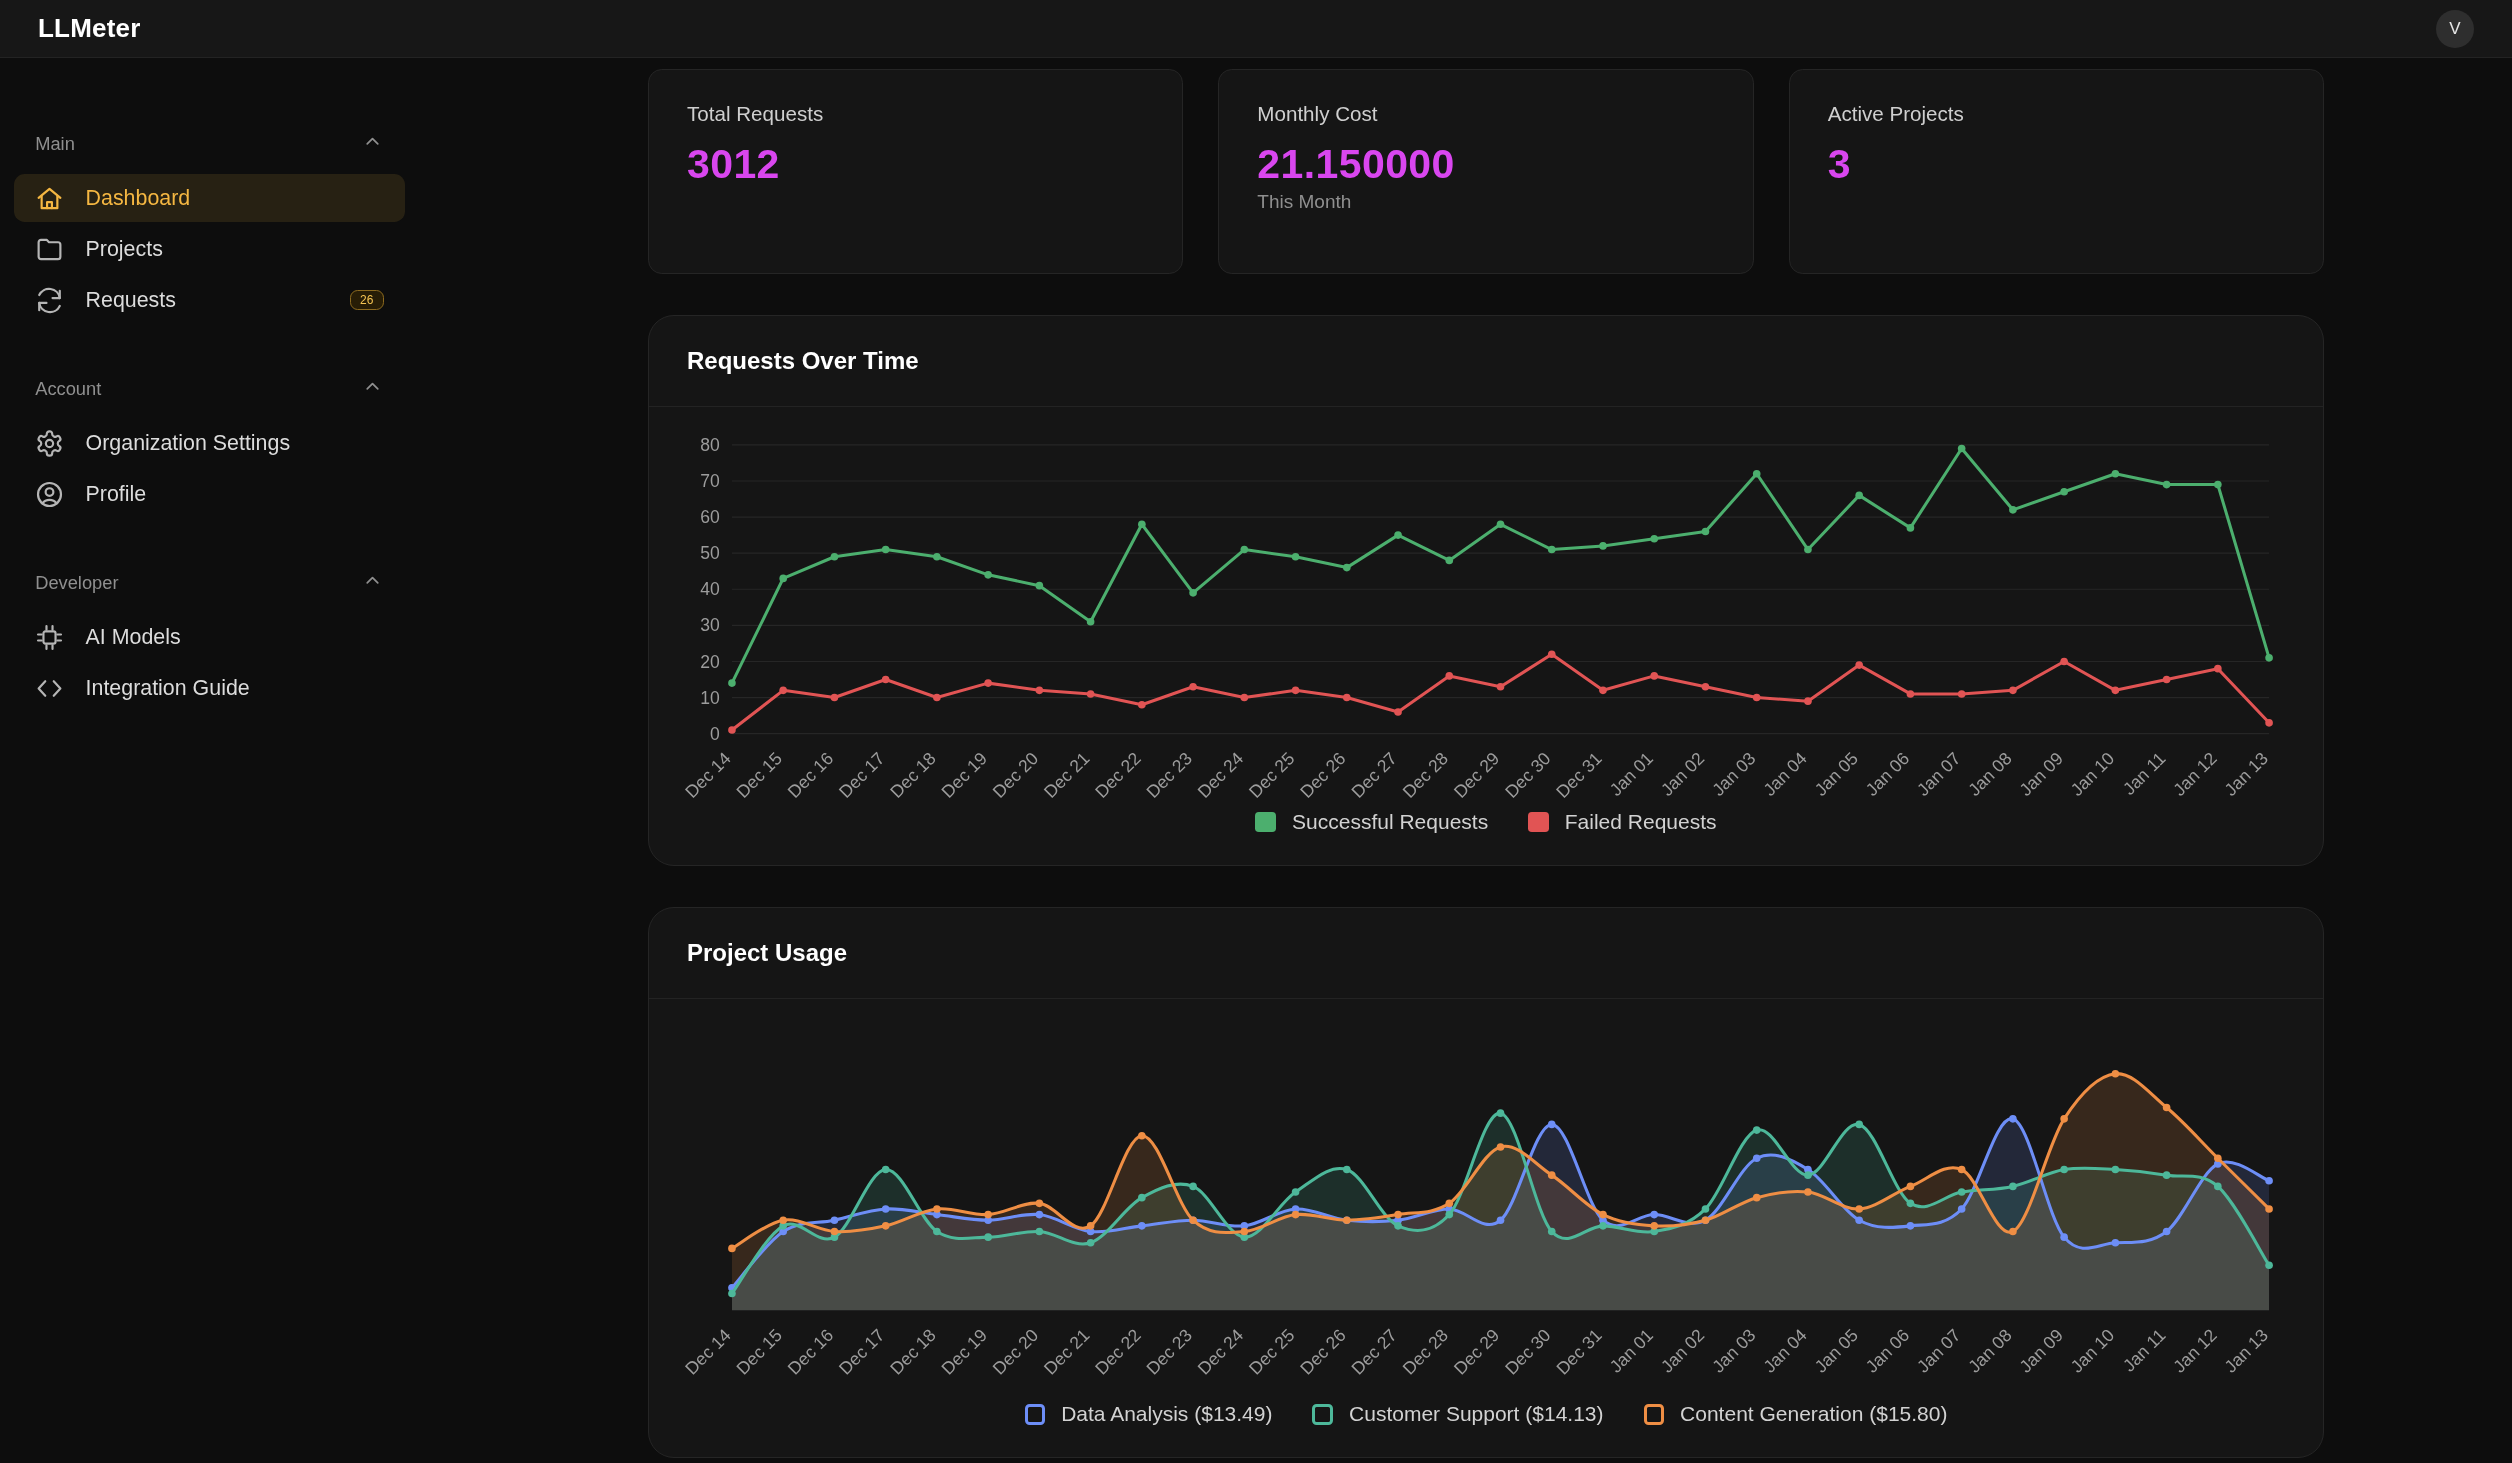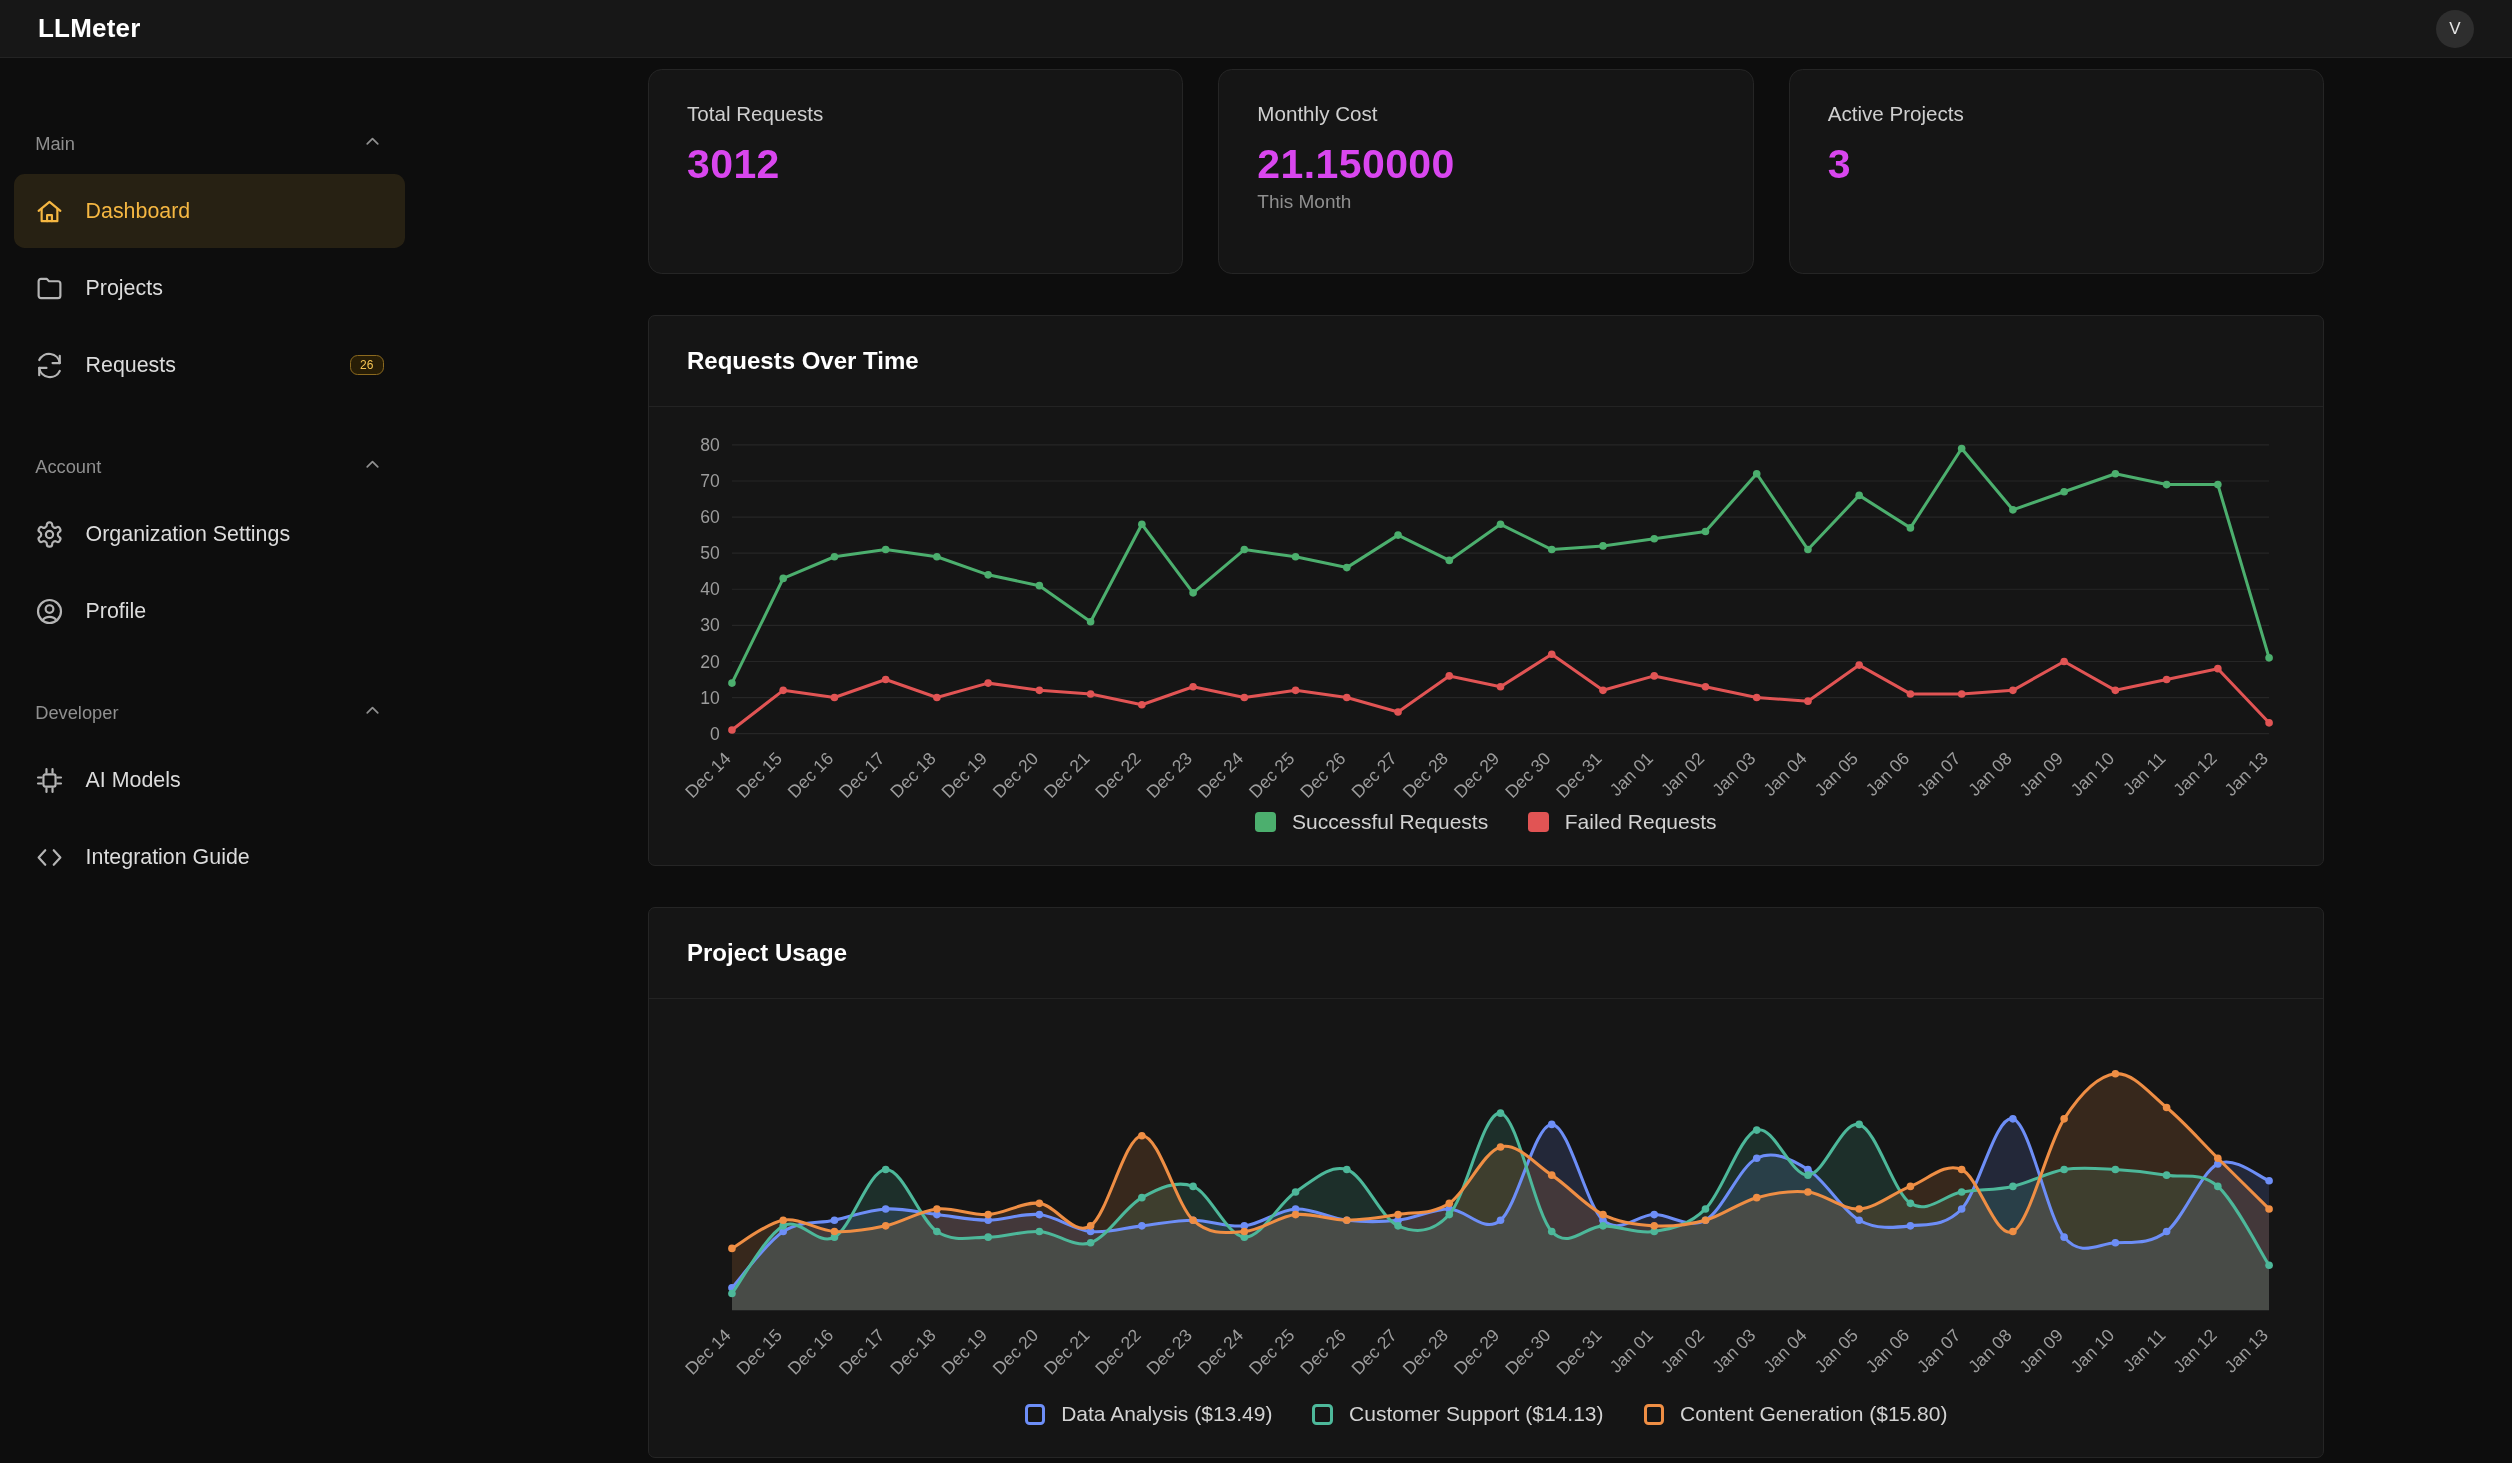--- a/index.html
+++ b/index.html
@@ -26,21 +26,21 @@
   .app-body { display:flex; height:1406px; }
   .sidebar { width:425px; flex:none; padding:67px 20px 0 13.8px; }
   .nav-section { margin-top:46px; }
   .nav-section:first-child { margin-top:0; }
   .nav-section-header {
     height:37px; display:flex; align-items:center; justify-content:space-between;
     padding:0 21.4px; color:#8f8f8f; font-size:18.3px; margin-bottom:12.2px; cursor:pointer;
   }
   .nav-section-header svg { width:23px; height:23px; }
   .nav-item {
-    display:flex; align-items:center; gap:21.4px; height:74px; padding:0 21.4px;
+    display:flex; align-items:center; gap:21.4px; height:48px; padding:0 21.4px;
     margin-bottom:3.1px; border-radius:10.7px; font-size:21.4px; color:#dcdcdc; cursor:pointer;
   }
   .nav-item .nav-icon { display:flex; color:#b5b5b5; }
   .nav-item .nav-icon svg { width:29px; height:29px; }
   .nav-item.active { background:#272113; color:#f5b742; }
   .nav-item.active .nav-icon { color:#f5b742; }
   .nav-badge {
     margin-left:auto; font-size:12px; color:#f5c453; border:1.5px solid #8c6a1f;
     background:#271d06; border-radius:7.6px; padding:3.1px 9.2px; line-height:1;
   }
@@ -48,21 +48,21 @@
   
   .stats-row { display:flex; gap:35px; }
   .stat-card {
     flex:1; height:205px; background:#151515; border:0.8px solid #252525;
     border-radius:13.8px; padding:32px 38px;
   }
   .stat-label { font-size:20.6px; color:#cfcfcf; }
   .stat-value { font-size:41px; font-weight:700; margin-top:15.3px; color:#d946ef; letter-spacing:0.4px; }
   .stat-sub { font-size:19px; color:#8f8f8f; margin-top:3px; }
   
-  .chart-card { background:#151515; border:0.8px solid #252525; border-radius:7px; margin-top:41px; }
+  .chart-card { background:#151515; border:0.8px solid #252525; border-radius:26px; margin-top:41px; }
   .chart-header { padding:31px 38px; font-size:24px; font-weight:700; color:#ffffff; border-bottom:0.8px solid #232323; }
   .chart-body { padding:18.3px 31px 31px; }
   .chart-body svg { display:block; }
   .legend { display:flex; justify-content:center; align-items:center; gap:40px; margin-top:3.1px; }
   .legend-item { display:flex; align-items:center; gap:16px; font-size:21px; color:#d2d2d2; cursor:pointer; }
   .legend-swatch { width:20.6px; height:20.6px; border-radius:3.8px; flex:none; }
   .legend-swatch.hollow { background:transparent !important; border:3.1px solid; border-radius:4.6px; }
   svg.icon { fill:none; stroke:currentColor; stroke-width:1.8; stroke-linecap:round; stroke-linejoin:round; }
 </style>
 </head>

